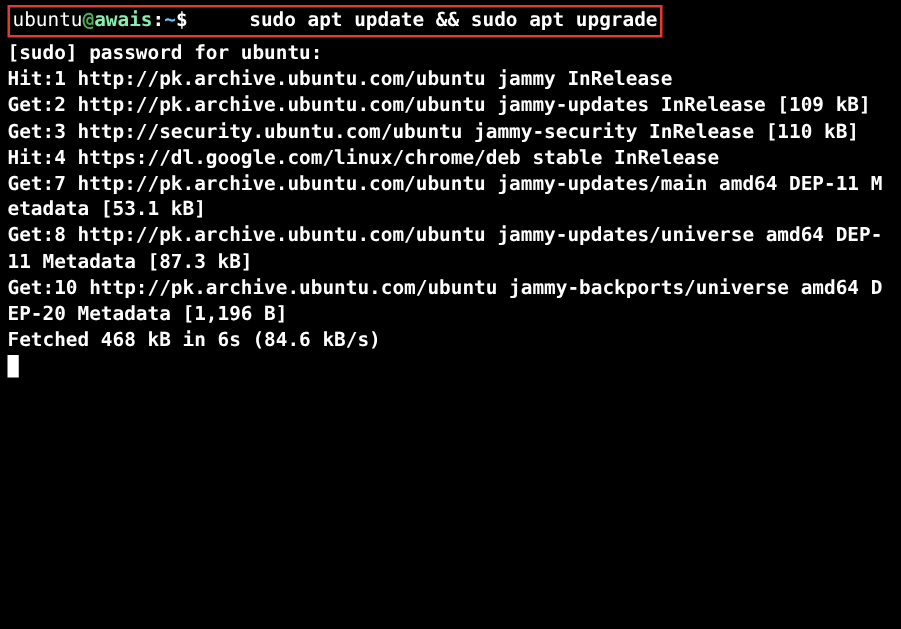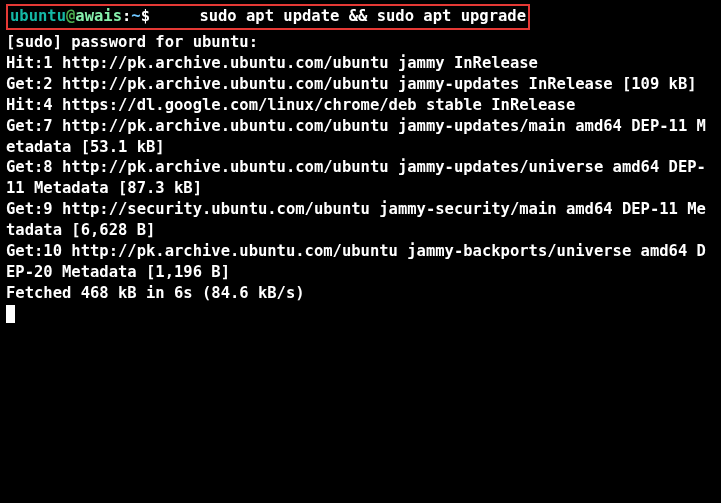--- a/index.html
+++ b/index.html
@@ -14,21 +14,21 @@
     padding: 4px 6px;
     overflow: hidden;
     font-weight: 600;
   }
   .prompt-line {
     border: 2.5px solid #e53935;
     padding: 0 2px 1px 2px;
     display: inline-block;
     margin-bottom: 2px;
   }
-  .user { color: #14b8a6; font-weight: 700; }
+  .user { color: #ffffff; font-weight: 400; }
   .host { color: #86efac; font-weight: 700; }
   .at   { color: #4caf50; font-weight: 700; }
   .colon{ color: #fff; }
   .path { color: #6ec6ff; font-weight: 700; }
   .dollar { color: #fff; }
   .cmd  { color: #fff; margin-left: 40px; }
   .out  { color: #fff; white-space: pre-wrap; word-break: break-all; }
   .cursor {
     display: inline-block;
     width: 9px;
@@ -41,21 +41,21 @@
 <body>
 
 <div>
   <div class="prompt-line">
     <span class="user">ubuntu</span><span class="at">@</span><span class="host">awais</span><span class="colon">:</span><span class="path">~</span><span class="dollar">$ </span><span class="cmd">sudo apt update &amp;&amp; sudo apt upgrade</span>
   </div>
   <div id="output">
       <div class="out">[sudo] password for ubuntu:</div>
       <div class="out">Hit:1 http://pk.archive.ubuntu.com/ubuntu jammy InRelease</div>
       <div class="out">Get:2 http://pk.archive.ubuntu.com/ubuntu jammy-updates InRelease [109 kB]</div>
+      <div class="out">Get:3 http://security.ubuntu.com/ubuntu jammy-security InRelease [110 kB]</div>
       <div class="out">Hit:4 https://dl.google.com/linux/chrome/deb stable InRelease</div>
       <div class="out">Get:7 http://pk.archive.ubuntu.com/ubuntu jammy-updates/main amd64 DEP-11 Metadata [53.1 kB]</div>
       <div class="out">Get:8 http://pk.archive.ubuntu.com/ubuntu jammy-updates/universe amd64 DEP-11 Metadata [87.3 kB]</div>
-      <div class="out">Get:9 http://security.ubuntu.com/ubuntu jammy-security/main amd64 DEP-11 Metadata [6,628 B]</div>
       <div class="out">Get:10 http://pk.archive.ubuntu.com/ubuntu jammy-backports/universe amd64 DEP-20 Metadata [1,196 B]</div>
       <div class="out">Fetched 468 kB in 6s (84.6 kB/s)</div>
     </div>
   <span class="cursor"></span>
 </div>
 
 </body></html>

